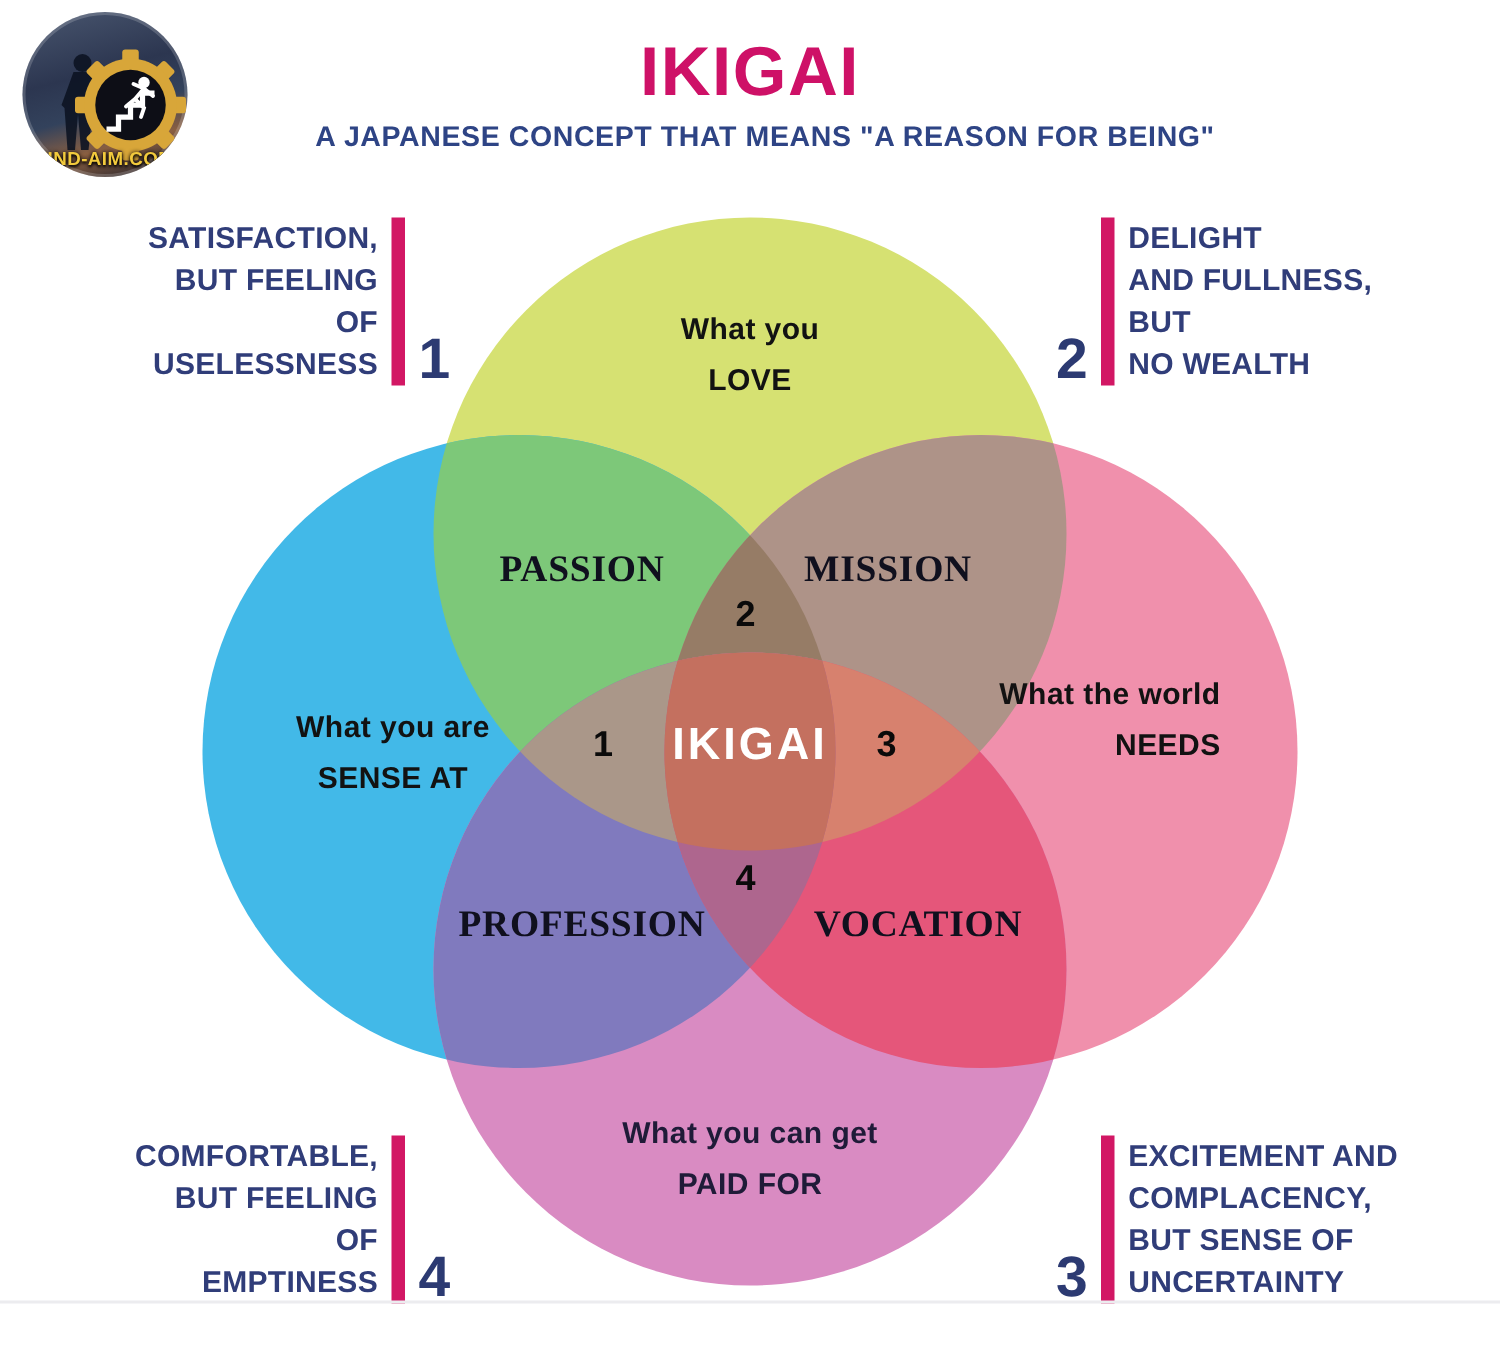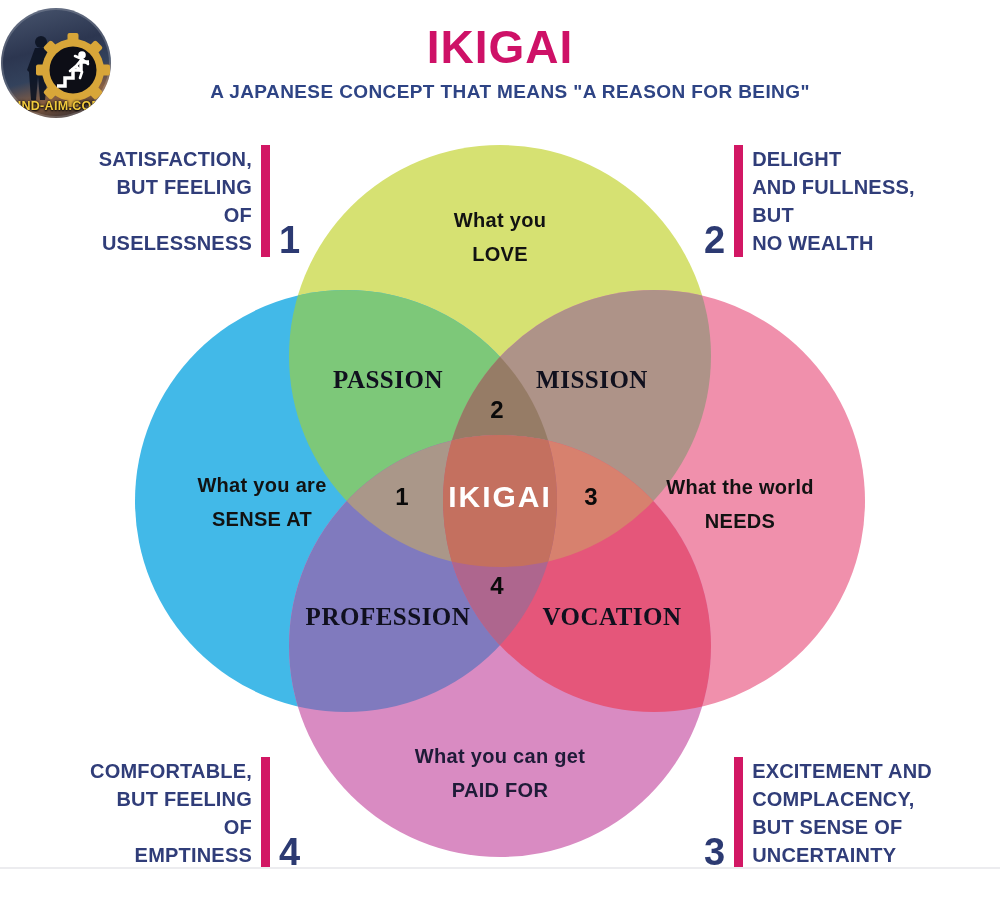--- a/index.html
+++ b/index.html
@@ -5,21 +5,21 @@
   html,body{margin:0;padding:0;background:#ffffff;font-family:"Liberation Sans",sans-serif;}
   .canvas{position:relative;width:1000px;height:912px;background:#ffffff;overflow:hidden;}
 
   
   .title{position:absolute;left:0;right:0;top:20px;margin:0;text-align:center;
          font-size:46px;font-weight:800;color:#CE1167;letter-spacing:1px;}
   .subtitle{position:absolute;left:0;right:0;top:81px;text-align:center;
          font-size:19px;font-weight:bold;color:#2E4485;letter-spacing:.4px;margin-left:20px;}
 
   
-  .logo{position:absolute;left:1px;top:8px;width:110px;height:110px;border-radius:50%;overflow:hidden;
+  .logo{position:absolute;left:15px;top:8px;width:110px;height:110px;border-radius:50%;overflow:hidden;
         background:linear-gradient(165deg,#49566f 0%,#2c3650 38%,#33425c 58%,#8a5f41 76%,#141a2b 100%);
         box-shadow:inset 0 0 0 2px rgba(255,255,255,.18);}
   .logo svg{position:absolute;left:0;top:0;}
   .logo-text{position:absolute;left:0;right:0;bottom:5px;text-align:center;font-size:12.5px;font-weight:bold;
         color:#F2CA3D;letter-spacing:.3px;text-shadow:0 1px 2px #000,0 0 3px #000;}
 
   
   .venn-svg{position:absolute;left:0;top:0;}
 
   
@@ -149,21 +149,21 @@
   </svg>
 
   <div class="olabel circle-label" style="left:500px;top:237px;">
     <div>What you</div>
     <div>LOVE</div>
   </div>
   <div class="olabel circle-label" style="left:262px;top:502px;">
     <div>What you are</div>
     <div>SENSE AT</div>
   </div>
-  <div class="olabel circle-label" style="left:740px;top:504px;">
+  <div class="olabel circle-label" style="left:740px;top:480px;text-align:right;">
     <div>What the world</div>
     <div>NEEDS</div>
   </div>
   <div class="olabel circle-label dark-navy" style="left:500px;top:773px;">
     <div>What you can get</div>
     <div>PAID FOR</div>
   </div>
 
   <div class="olabel pair-label" style="left:388px;top:380px;">PASSION</div>
   <div class="olabel pair-label" style="left:592px;top:380px;">MISSION</div>

